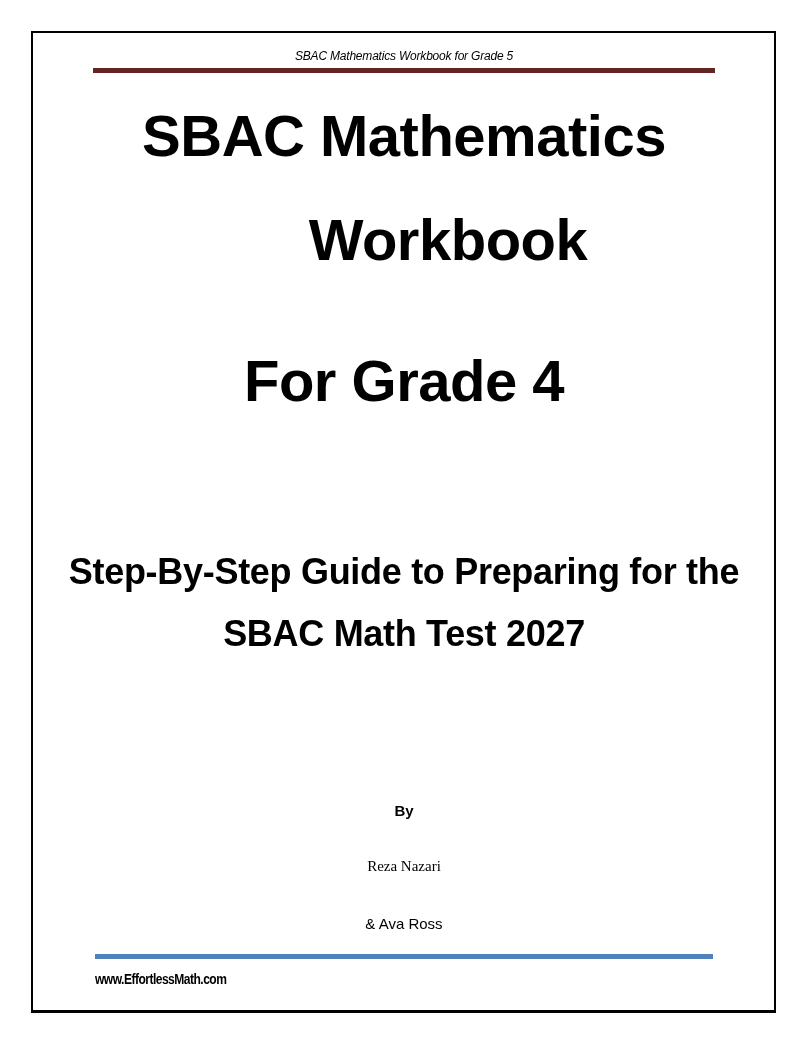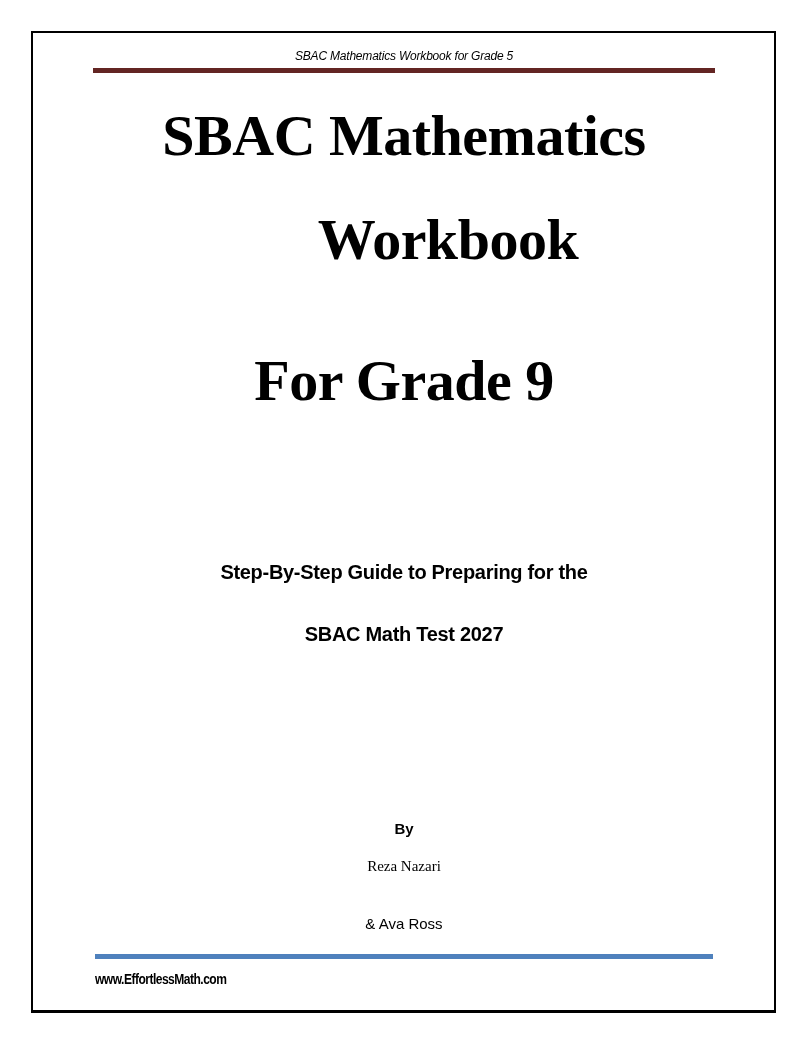--- a/index.html
+++ b/index.html
@@ -47,46 +47,45 @@
     }
     .title-line {
       position: absolute;
       left: 0;
       width: 808px;
       text-align: center;
       font-weight: bold;
       font-size: 58px;
       line-height: 64px;
       letter-spacing: -0.5px;
-      font-family: Liberation Serif, serif;
     }
     .title-1 { top: 104px; }
     .title-2 { top: 208px; padding-left: 44px; }
     .title-3 { top: 349px; }
     .subtitle-line {
       position: absolute;
       left: 0;
       width: 808px;
       text-align: center;
       font-weight: bold;
-      font-size: 20px;
+      font-size: 36px;
       line-height: 34px;
       letter-spacing: -0.3px;
     }
     .subtitle-1 { top: 555px; }
     .subtitle-2 { top: 617px; }
     .byline {
       position: absolute;
       left: 0;
       width: 808px;
       text-align: center;
       font-size: 15px;
       line-height: 20px;
     }
-    .by-label { top: 801px; font-weight: bold; margin-top: 18px; }
+    .by-label { top: 801px; font-weight: bold; }
     .author-1 { top: 856px; font-family: Liberation Serif, serif; }
     .author-2 { top: 914px; }
     .footer-rule {
       position: absolute;
       left: 95px;
       top: 954px;
       width: 618px;
       height: 5px;
       background: #4f81bd;
     }
@@ -105,21 +104,21 @@
 </head>
 <body>
 
 <div class="page-frame"></div>
 
 <div class="running-header">SBAC Mathematics Workbook for Grade 5</div>
 <div class="header-rule"></div>
 
 <div class="title-line title-1">SBAC Mathematics</div>
 <div class="title-line title-2">Workbook</div>
-<div class="title-line title-3">For Grade 9</div>
+<div class="title-line title-3">For Grade 4</div>
 
 <div class="subtitle-line subtitle-1">Step-By-Step Guide to Preparing for the</div>
 <div class="subtitle-line subtitle-2">SBAC Math Test 2027</div>
 
 <div class="byline by-label">By</div>
 <div class="byline author-1">Reza Nazari</div>
 <div class="byline author-2">&amp; Ava Ross</div>
 
 <div class="footer-rule"></div>
 <div class="footer-url">www.EffortlessMath.com</div>

